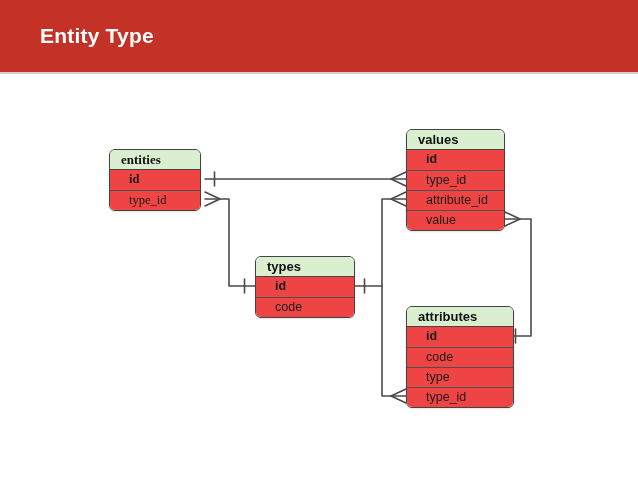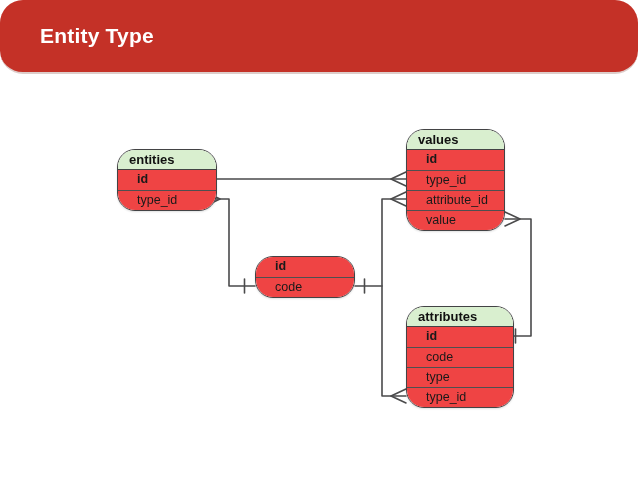--- a/index.html
+++ b/index.html
@@ -13,21 +13,20 @@
 
   
   .slide-header {
     position: absolute;
     left: 0; top: 0;
     width: 638px; height: 74px;
     background: #c43127;
     border-bottom: 2px solid #ddcdca;
     display: flex;
     align-items: center;
-    border-radius: 23px;
   }
   .slide-title {
     color: #ffffff;
     font-size: 21px;
     font-weight: bold;
     letter-spacing: 0.2px;
     padding-left: 40px;
   }
 
   
@@ -47,21 +46,21 @@
     fill: none;
     stroke-linecap: round;
     stroke-linejoin: round;
   }
 
   
   .db-table {
     position: absolute;
     background: #ffffff;
     border: 1.6px solid #434345;
-    border-radius: 18px;
+    border-radius: 6px;
     overflow: hidden;
     box-shadow: 0 1px 2px rgba(0,0,0,0.12);
   }
   .tbl-header {
     height: 20px;
     line-height: 19px;
     background: #d9efcf;
     border-bottom: 1.4px solid #434345;
     font-size: 13px;
     font-weight: bold;
@@ -73,21 +72,21 @@
     line-height: 19px;
     font-size: 12.5px;
     color: #1a1a1a;
     padding-left: 19px;
     background: #ef4444;
   }
   .tbl-row + .tbl-row { border-top: 1px solid #4f4f50; }
   .tbl-row.pk { font-weight: bold; }
 
   
-  #tbl-entities   { left: 117px; top: 149px; width: 100px;  }
+  #tbl-entities   { left: 109px; top: 149px; width: 92px; font-family: Liberation Serif, serif;  }
   #tbl-values     { left: 406px; top: 129px; width: 99px;  }
   #tbl-types      { left: 255px; top: 256px; width: 100px; }
   #tbl-attributes { left: 406px; top: 306px; width: 108px;  }
 </style>
 </head>
 <body>
 
 <div class="diagram">
 
   <svg class="connectors" viewBox="0 0 638 478" xmlns="http://www.w3.org/2000/svg" aria-hidden="true">
@@ -127,20 +126,21 @@
 
   <div class="db-table" id="tbl-values">
     <div class="tbl-header">values</div>
     <div class="tbl-row pk">id</div>
     <div class="tbl-row">type_id</div>
     <div class="tbl-row">attribute_id</div>
     <div class="tbl-row">value</div>
   </div>
 
   <div class="db-table" id="tbl-types">
+    <div class="tbl-header">types</div>
     <div class="tbl-row pk">id</div>
     <div class="tbl-row">code</div>
   </div>
 
   <div class="db-table" id="tbl-attributes">
     <div class="tbl-header">attributes</div>
     <div class="tbl-row pk">id</div>
     <div class="tbl-row">code</div>
     <div class="tbl-row">type</div>
     <div class="tbl-row">type_id</div>

